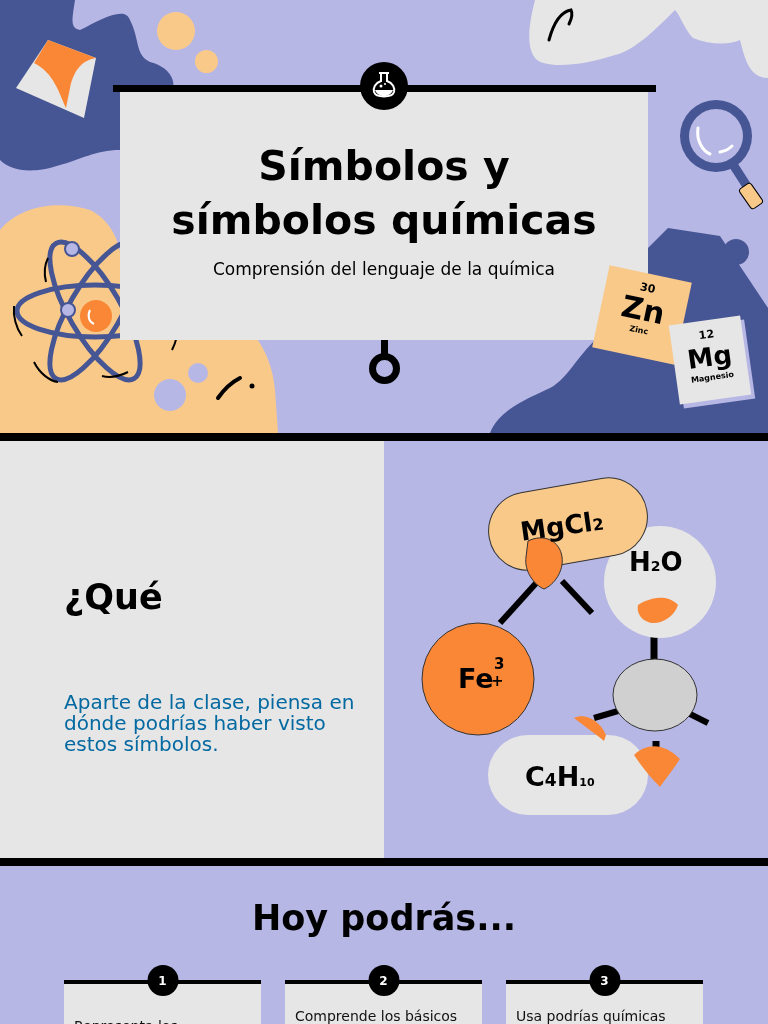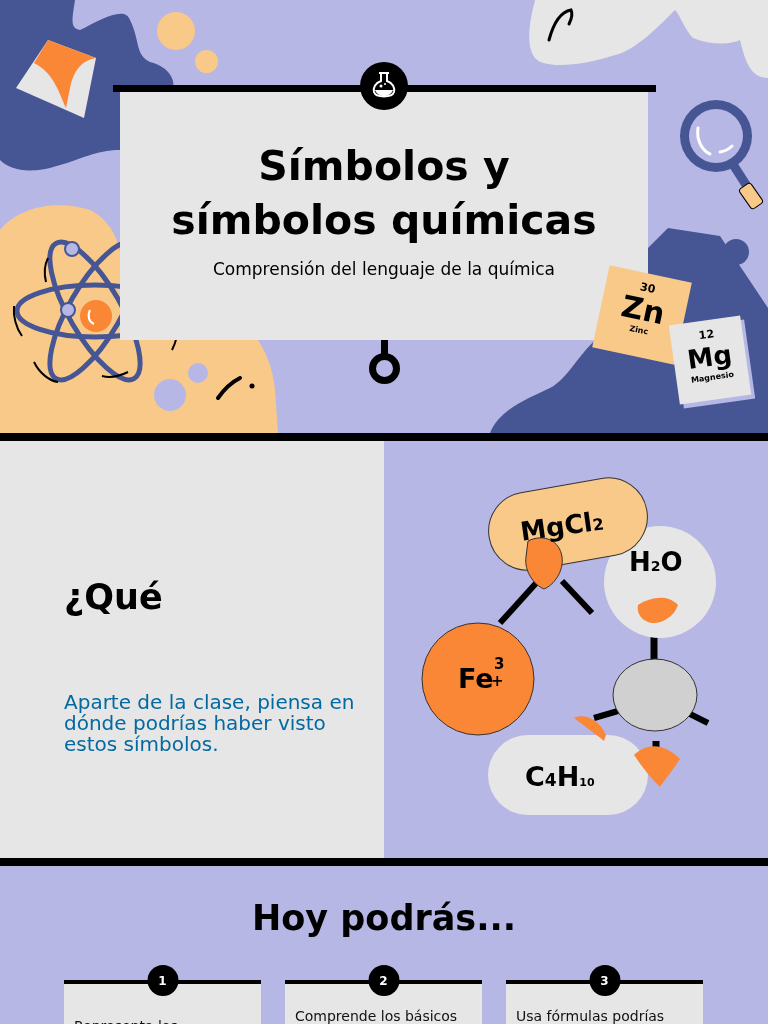--- a/index.html
+++ b/index.html
@@ -207,15 +207,15 @@
   <div class="goal-card" style="left:64px">
     <div class="goal-num">1</div>
     <div class="goal-text" style="top:34px">Representa los elementos</div>
   </div>
   <div class="goal-card" style="left:285px">
     <div class="goal-num">2</div>
     <div class="goal-text">Comprende los básicos de</div>
   </div>
   <div class="goal-card" style="left:506px">
     <div class="goal-num">3</div>
-    <div class="goal-text">Usa fórmulas podrías</div>
+    <div class="goal-text">Usa podrías químicas</div>
   </div>
 </section>
 
 </body></html>

